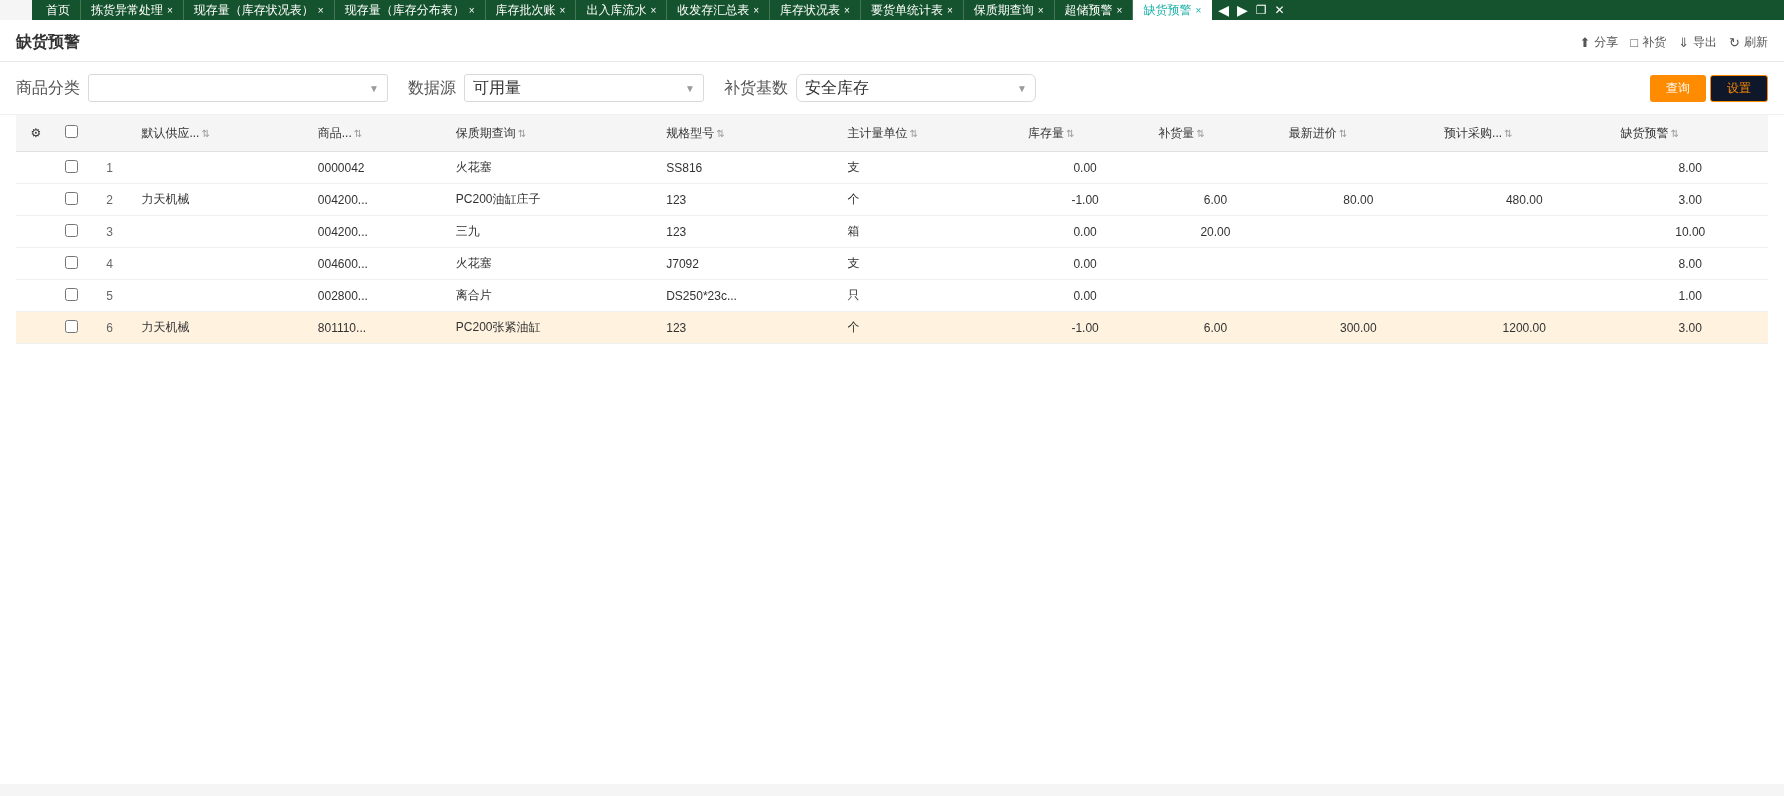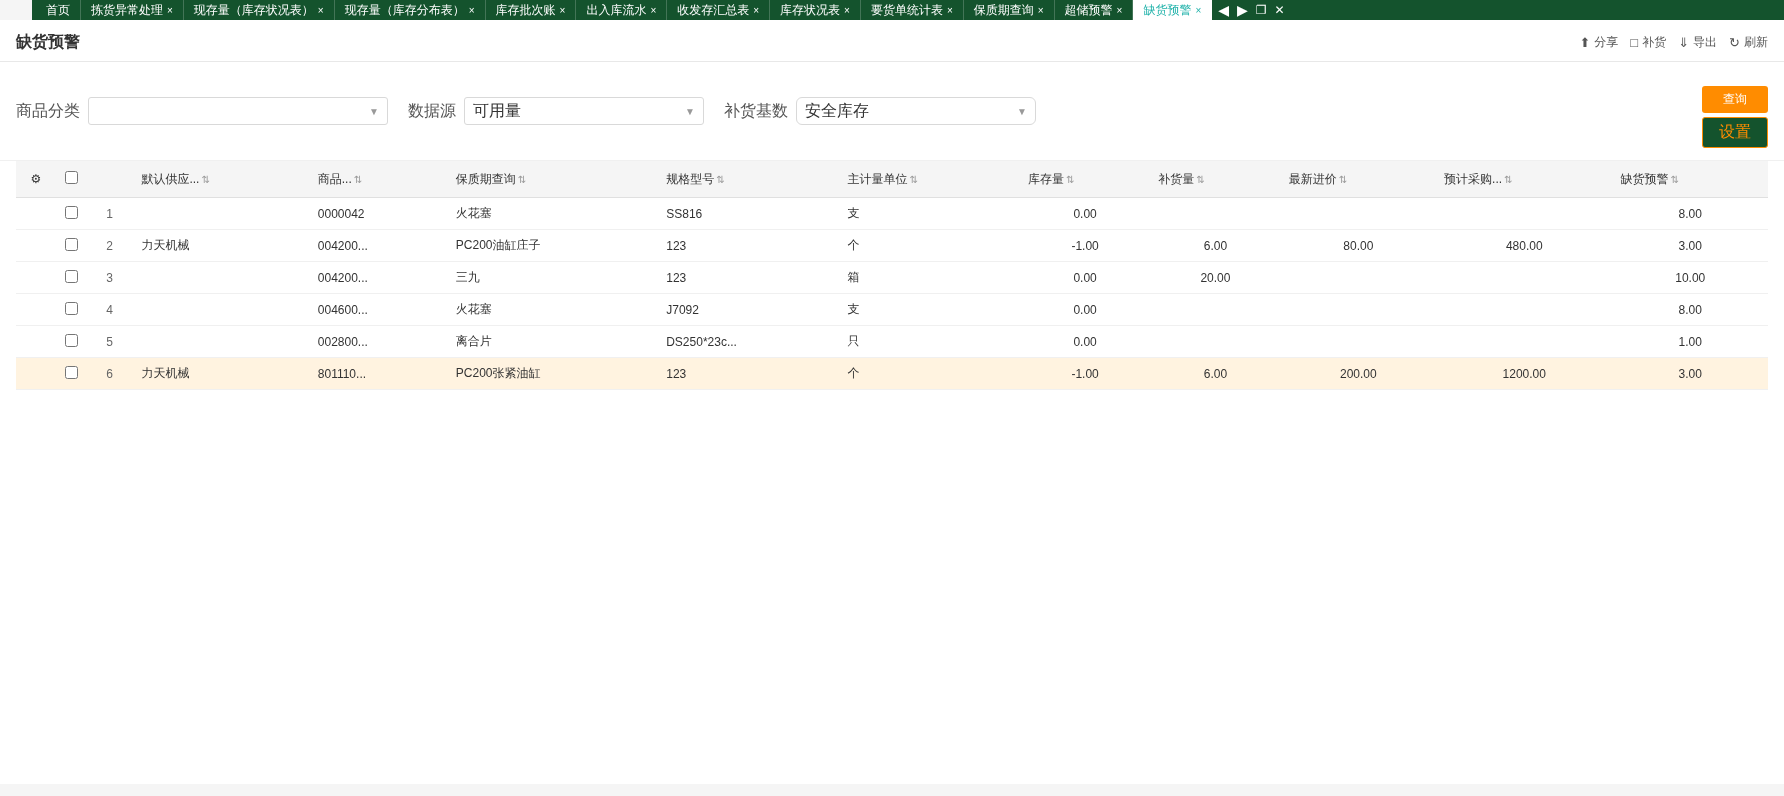--- a/index.html
+++ b/index.html
@@ -124,41 +124,40 @@
       color: #999;
       font-size: 16px;
     }
     .filter-select .select-value.has-value {
       color: #333;
     }
     .filter-select .chevron { color: #999; font-size: 10px; }
     .filter-actions {
       margin-left: auto;
       display: flex;
-      flex-direction: column;
+      flex-direction: row;
       gap: 4px;
-      margin-top: 12px;
     }
     .btn-primary {
       background: #ff8c00;
       color: #fff;
       border: none;
       border-radius: 3px;
       padding: 5px 16px;
       font-size: 12px;
       cursor: pointer;
       white-space: nowrap;
     }
     .btn-secondary {
-      background: #14532d;
+      background: #0f172a;
       color: #ff8c00;
       border: 1px solid #ff8c00;
       border-radius: 3px;
       padding: 4px 16px;
-      font-size: 16px;
+      font-size: 12px;
       cursor: pointer;
       white-space: nowrap;
     }
 
     
     .table-container {
       overflow: auto;
       padding: 0 16px;
     }
     table {
@@ -467,21 +466,21 @@
         <input type="checkbox" style="">
       </td>
       <td class="row-num center">6</td>
       <td>力天机械</td>
       <td>801110...</td>
       <td>PC200张紧油缸</td>
       <td>123</td>
       <td>个</td>
       <td class="num">-1.00</td>
       <td class="num">6.00</td>
-      <td class="num">200.00</td>
+      <td class="num">300.00</td>
       <td class="num">1200.00</td>
       <td class="num">3.00</td>
     </tr>
         </tbody>
     </table>
   </div>
 
 </div>
 
 </body></html>

